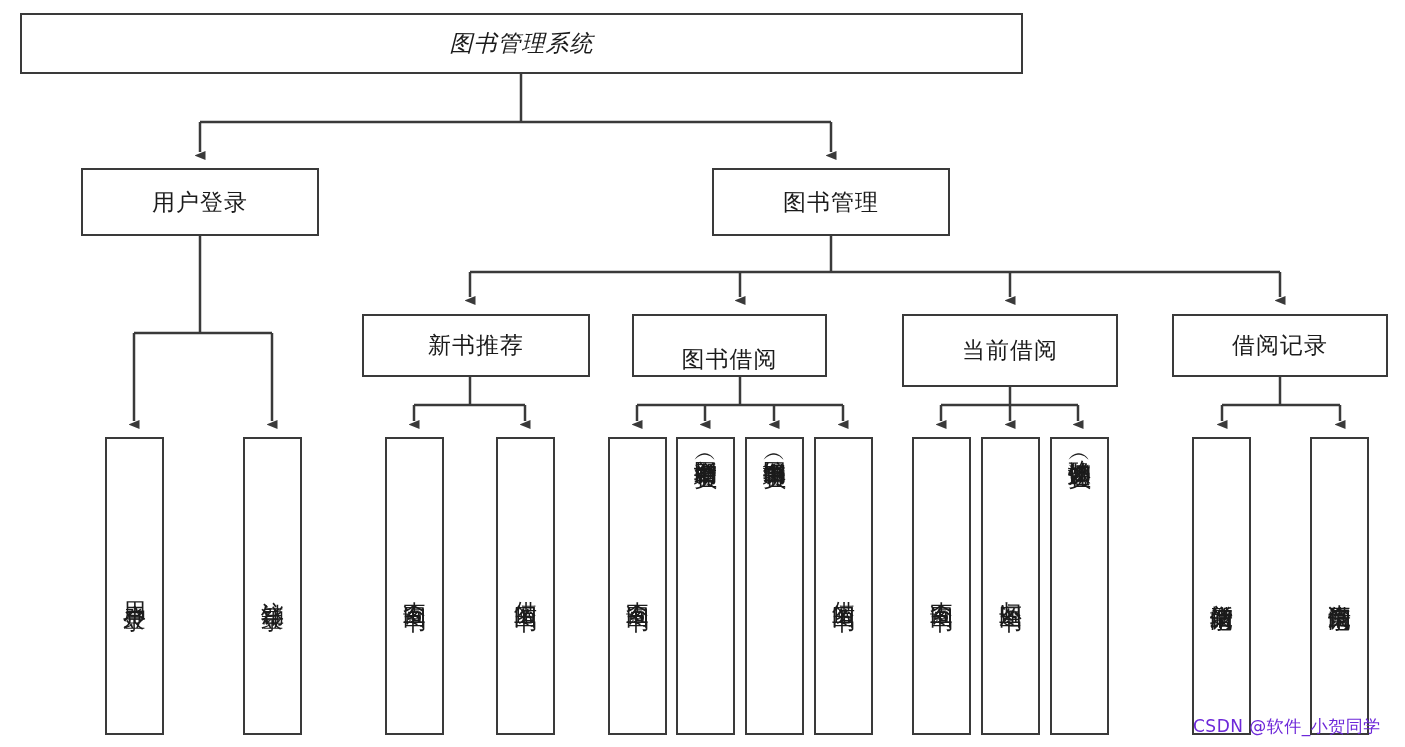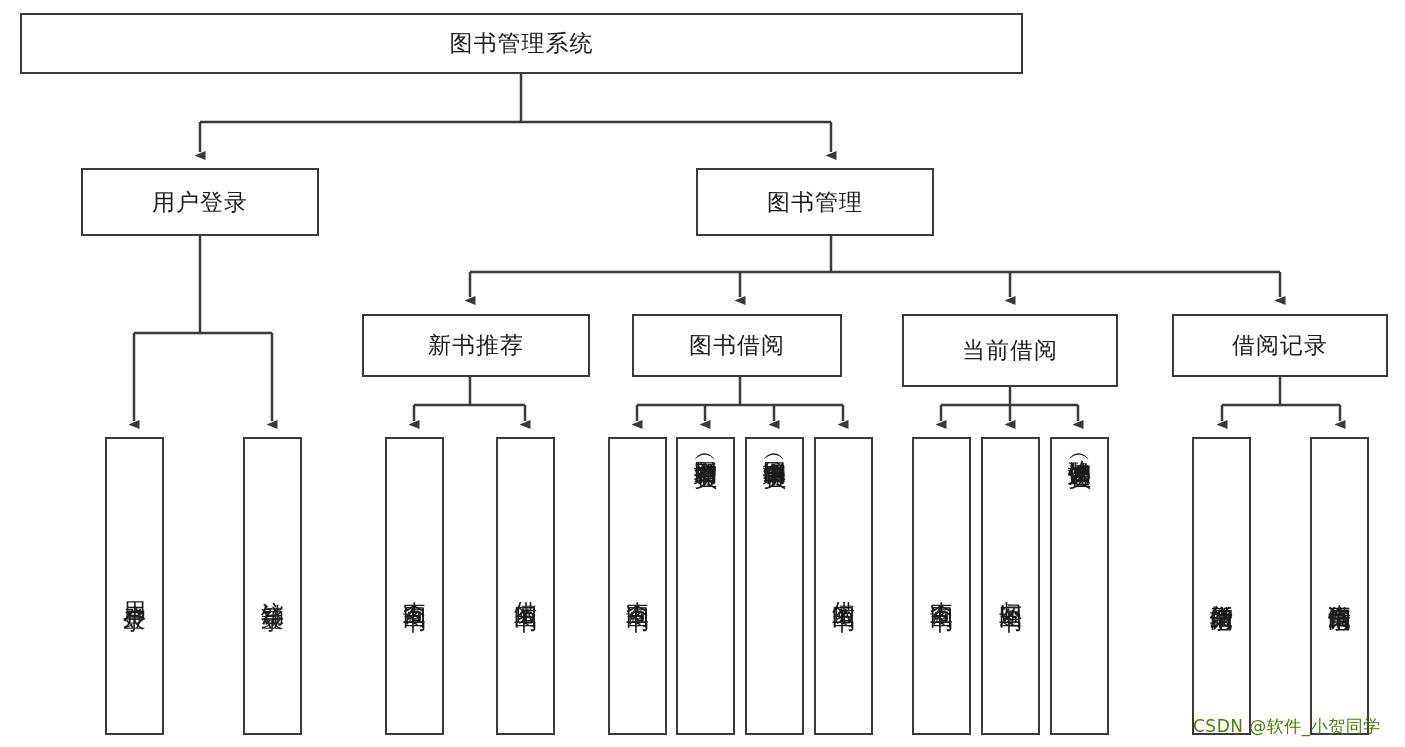--- a/index.html
+++ b/index.html
@@ -53,21 +53,21 @@
     line-height: 1;
     margin: 0 auto;
     white-space: nowrap;
   }
   .node-v.tight .node-label {
     letter-spacing: 1px;
   }
   .watermark {
     position: absolute;
     font-size: 17px;
-    color: #4d7c0f;
+    color: #6d28d9;
     white-space: nowrap;
     letter-spacing: 0.5px;
   }
   .conn {
     stroke: #3a3a3a;
     stroke-width: 2.5;
     fill: none;
   }
   .arrowhead {
     fill: #3a3a3a;
@@ -131,37 +131,37 @@
   </g>
 
   <g>
     <path class="conn" d="M1280,377 L1280,405"></path>
     <path class="conn" d="M1222,405 L1340,405"></path>
     <path class="conn" d="M1222,405 L1222,421" marker-end="url(#arrow)"></path>
     <path class="conn" d="M1340,405 L1340,421" marker-end="url(#arrow)"></path>
   </g>
 </svg>
 
-<div class="node-box node-h" style="left:20px; top:13px; width:1003px; height:61px;">
+<div class="node-box node-h" style="left:20px; top:13px; width:1003px; height:61px;font-style:italic;">
   <span class="node-label">图书管理系统</span>
 </div>
 
 <div class="node-box node-h" style="left:81px; top:168px; width:238px; height:68px;">
   <span class="node-label">用户登录</span>
 </div>
 
-<div class="node-box node-h" style="left:696px; top:168px; width:238px; height:68px;">
+<div class="node-box node-h" style="left:712px; top:168px; width:238px; height:68px;">
   <span class="node-label">图书管理</span>
 </div>
 
 <div class="node-box node-h" style="left:362px; top:314px; width:228px; height:63px;">
   <span class="node-label">新书推荐</span>
 </div>
 
-<div class="node-box node-h" style="left:632px; top:314px; width:210px; height:63px;">
+<div class="node-box node-h" style="left:632px; top:314px; width:195px; height:63px;align-items:flex-end;">
   <span class="node-label">图书借阅</span>
 </div>
 
 <div class="node-box node-h" style="left:902px; top:314px; width:216px; height:73px;">
   <span class="node-label">当前借阅</span>
 </div>
 
 <div class="node-box node-h" style="left:1172px; top:314px; width:216px; height:63px;">
   <span class="node-label">借阅记录</span>
 </div>

